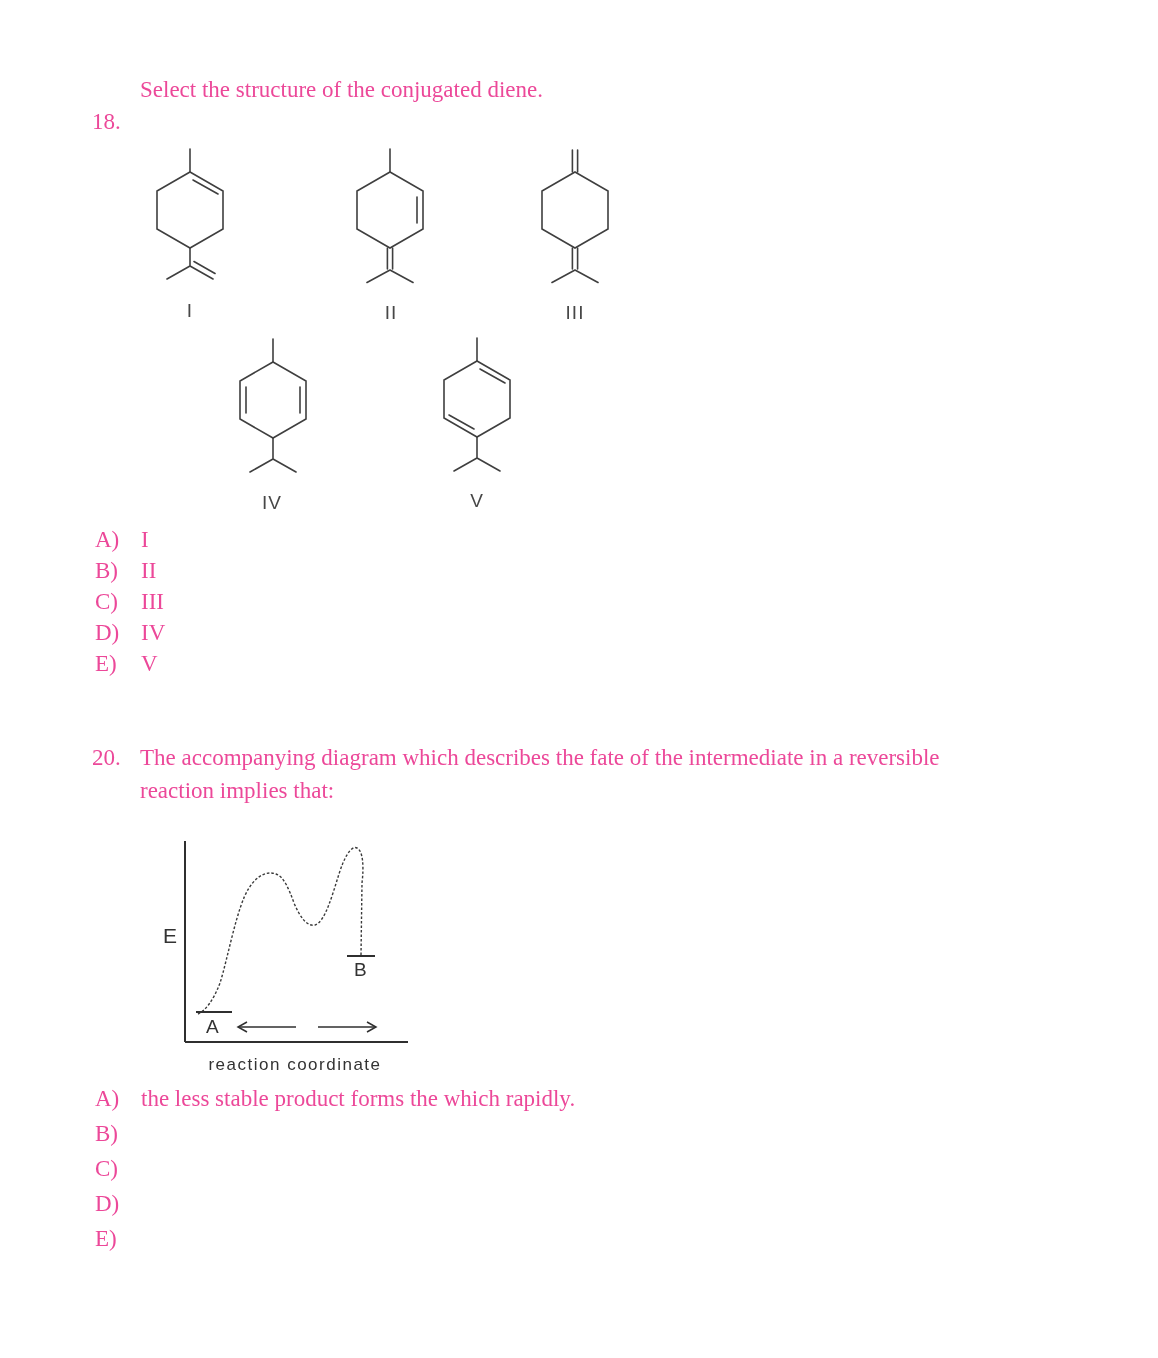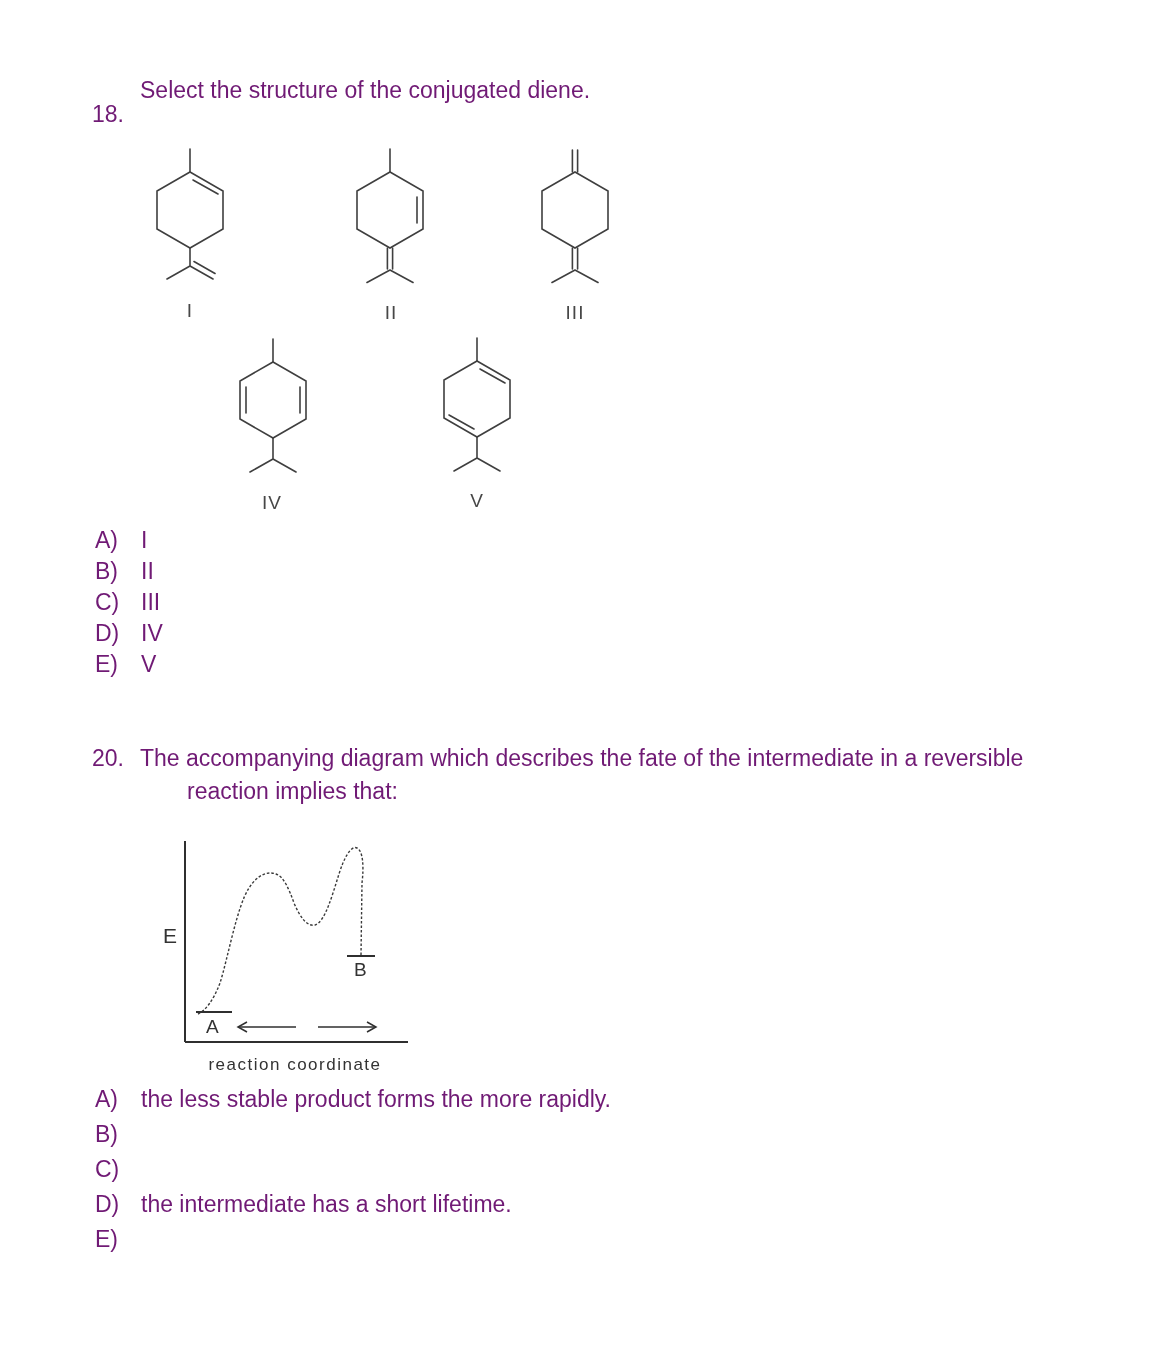--- a/index.html
+++ b/index.html
@@ -5,21 +5,21 @@
   html,body{margin:0;padding:0;background:#ffffff;}
   .page{
     position:relative;
     width:1158px;height:1358px;
     background:#ffffff;
     font-family:"Liberation Serif", serif;
     color:#000;
     overflow:hidden;
   }
   .abs{position:absolute;}
-  .serif{font-family:Liberation Sans, sans-serif;font-size:23px;line-height:1.25;color:#701a75;}
+  .serif{font-family:Liberation Serif, serif;font-size:23px;line-height:1.25;color:#ec4899;}
   .struct-label{
     font-family:"Liberation Sans", sans-serif;
     font-size:19px;color:#474747;
     width:60px;text-align:center;letter-spacing:1px;
   }
   .opt-row{display:flex;align-items:baseline;}
   .opt-letter{display:inline-block;width:46px;flex:0 0 46px;}
   .q18-opts .opt-row{height:31px;}
   .q19-opts .opt-row{height:35px;}
   svg{display:block;}
@@ -28,21 +28,21 @@
   svg .dia-thin{stroke:#2f2f2f;stroke-width:1.5;fill:none;}
   svg .dia-curve{stroke:#3a3a3a;stroke-width:1.4;fill:none;stroke-dasharray:2.6 1.9;}
   svg text{font-family:"Liberation Sans", sans-serif;fill:#333;}
 </style>
 </head>
 <body>
 
 <div class="page">
 
   <div class="abs serif" style="left:140px;top:76px;">Select the structure of the conjugated diene.</div>
-  <div class="abs serif" style="left:92px;top:100px;">18.</div>
+  <div class="abs serif" style="left:92px;top:108px;">18.</div>
 
   <svg class="abs" style="left:130px;top:130px;" width="120" height="160" viewBox="-60 -80 120 160">
     <polygon class="bond" points="0,-38 33,-19 33,19 0,38 -33,19 -33,-19"></polygon>
     <path class="bond" d="M0,-38 L0,-61"></path>
     <path class="bond" d="M3,-30 L28,-16"></path>
     <path class="bond" d="M0,38 L0,56 M0,56 L-23,69 M0,56 L23,69 M4,51.5 L25,63.5"></path>
   </svg>
   <div class="abs struct-label" style="left:160px;top:300px;">I</div>
 
   <svg class="abs" style="left:330px;top:130px;" width="120" height="160" viewBox="-60 -80 120 160">
@@ -96,21 +96,21 @@
       <span>IV</span>
     </div>
     <div class="opt-row">
       <span class="opt-letter">E)</span>
       <span>V</span>
     </div>
   </div>
 
   <div class="abs serif" style="left:92px;top:744px;">20.</div>
   <div class="abs serif" style="left:140px;top:744px;text-align:right;">The accompanying diagram which describes the fate of the intermediate in a reversible</div>
-  <div class="abs serif" style="left:140px;top:777px;margin-left:47px;">reaction implies that:</div>
+  <div class="abs serif" style="left:140px;top:777px;">reaction implies that:</div>
 
   <svg class="abs" style="left:150px;top:833px;" width="290" height="250" viewBox="0 0 290 250">
 
     <line class="dia-line" x1="35" y1="8" x2="35" y2="209"></line>
     <line class="dia-line" x1="35" y1="209" x2="258" y2="209"></line>
     <text x="13" y="110" font-size="21">E</text>
 
     <path class="dia-curve" d="M48,181 C56,177 63,168 70,150 C78,125 87,73 99,55 C108,41 118,38 126,41 C134,44 139,56 144,70 C150,84 157,94 165,92 C175,89 182,63 189,41 C194,25 201,12 207,15 C213,18 214,33 212,50 L211,122"></path>
 
     <line class="dia-line" x1="46" y1="179" x2="82" y2="179"></line>
@@ -127,30 +127,29 @@
       <line class="dia-thin" x1="168" y1="194" x2="226" y2="194"></line>
       <path class="dia-thin" d="M217,189 L226,194 L217,199"></path>
     </g>
 
     <text x="145" y="237" font-size="17" fill="#4a4a4a" letter-spacing="1.5" text-anchor="middle">reaction coordinate</text>
   </svg>
 
   <div class="abs serif q19-opts" style="left:95px;top:1085px;">
     <div class="opt-row">
       <span class="opt-letter">A)</span>
-      <span>the less stable product forms the more rapidly.</span>
+      <span>the less stable product forms the which rapidly.</span>
     </div>
     <div class="opt-row">
       <span class="opt-letter">B)</span>
     </div>
     <div class="opt-row">
       <span class="opt-letter">C)</span>
     </div>
     <div class="opt-row">
       <span class="opt-letter">D)</span>
-      <span>the intermediate has a short lifetime.</span>
     </div>
     <div class="opt-row">
       <span class="opt-letter">E)</span>
     </div>
   </div>
 
 </div>
 
 </body></html>

